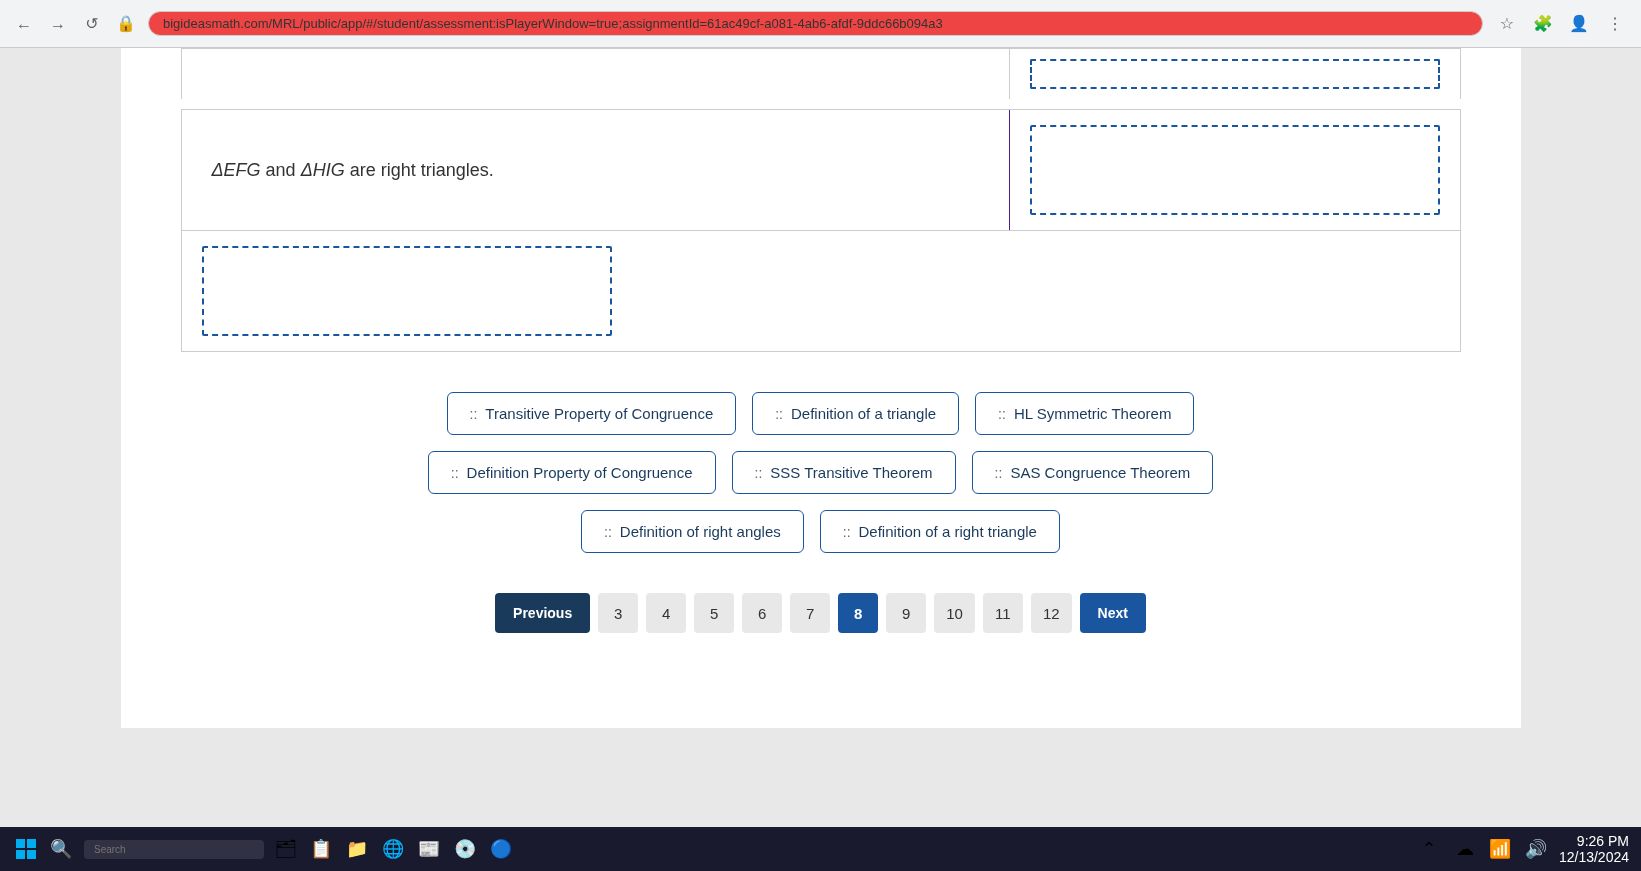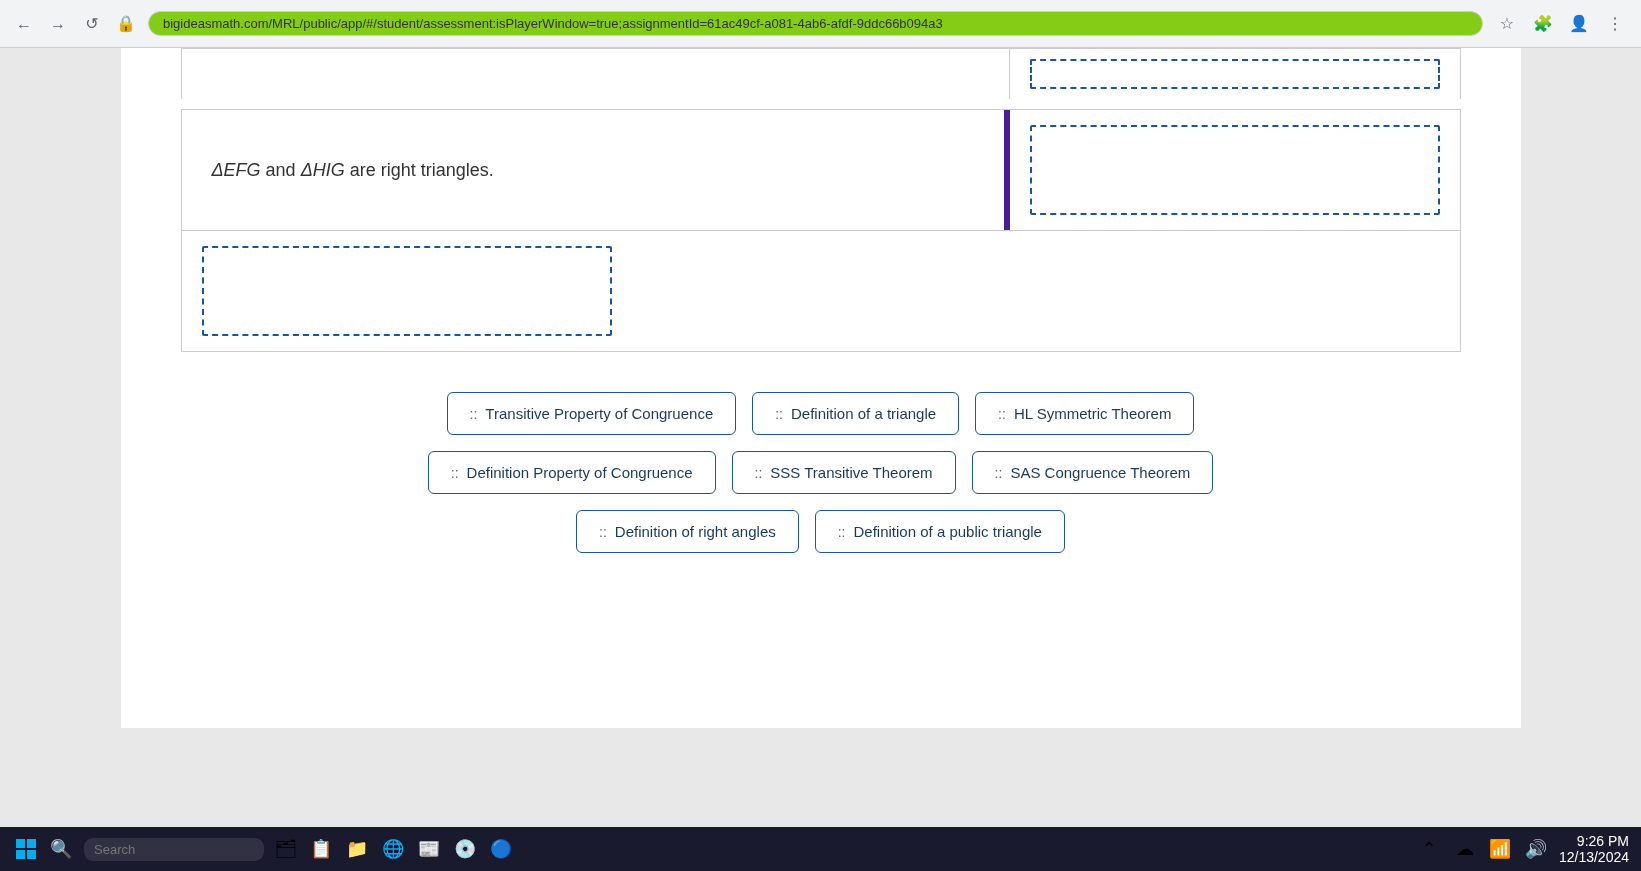--- a/index.html
+++ b/index.html
@@ -24,21 +24,21 @@
     .nav-btn {
       width: 24px; height: 24px;
       border: none; background: none;
       cursor: pointer;
       color: #5f6368;
       font-size: 16px;
       display: flex; align-items: center; justify-content: center;
     }
     .address-bar {
       flex: 1;
-      background: #84cc16;
+      background: #ef4444;
       border: 1px solid #ccc;
       border-radius: 20px;
       padding: 4px 14px;
       font-size: 13px;
       color: #333;
       display: flex;
       align-items: center;
       gap: 8px;
     }
     .address-text {
@@ -76,21 +76,21 @@
       display: flex;
       border-bottom: 1px solid #ccc;
       min-height: 90px;
     }
     .table-row:last-child {
       border-bottom: none;
     }
     .table-cell-left {
       flex: 1;
       padding: 20px 30px;
-      border-right: 6px solid #4c1d95;
+      border-right: 1px solid #4c1d95;
       display: flex;
       align-items: center;
       font-size: 18px;
       color: #333;
     }
     .table-cell-right {
       width: 450px;
       padding: 15px 20px;
       display: flex;
       align-items: center;
@@ -199,24 +199,24 @@
     }
     .taskbar-icon {
       width: 28px; height: 28px;
       display: flex; align-items: center; justify-content: center;
       cursor: pointer;
       font-size: 18px;
     }
     .taskbar-search {
       background: rgba(255,255,255,0.1);
       border: none;
-      border-radius: 9px;
+      border-radius: 4px;
       color: white;
       padding: 4px 10px;
-      font-size: 13px;
+      font-size: 10px;
       width: 180px;
     }
     .taskbar-right {
       margin-left: auto;
       display: flex;
       align-items: center;
       gap: 8px;
     }
     .taskbar-time {
       color: white;
@@ -329,26 +329,40 @@
       </div>
     </div>
 
     <div class="options-row">
       <div class="drag-option">
         <span class="drag-handle">::</span>
         <span>Definition of right angles</span>
       </div>
       <div class="drag-option">
         <span class="drag-handle">::</span>
-        <span>Definition of a public triangle</span>
-      </div>
-    </div>
-
-  </div>
-
+        <span>Definition of a right triangle</span>
+      </div>
+    </div>
+
+  </div>
+
+  <div class="pagination-bar">
+    <button class="page-btn nav">Previous</button>
+    <button class="page-btn">3</button>
+    <button class="page-btn">4</button>
+    <button class="page-btn">5</button>
+    <button class="page-btn">6</button>
+    <button class="page-btn">7</button>
+    <button class="page-btn active">8</button>
+    <button class="page-btn">9</button>
+    <button class="page-btn">10</button>
+    <button class="page-btn">11</button>
+    <button class="page-btn">12</button>
+    <button class="page-btn nav next">Next</button>
+  </div>
 
 </div>
 
 <div class="taskbar">
   <div class="taskbar-icon">
     <svg width="20" height="20" viewBox="0 0 20 20">
       <rect x="0" y="0" width="9" height="9" fill="#00adef"></rect>
       <rect x="11" y="0" width="9" height="9" fill="#00adef"></rect>
       <rect x="0" y="11" width="9" height="9" fill="#00adef"></rect>
       <rect x="11" y="11" width="9" height="9" fill="#00adef"></rect>

